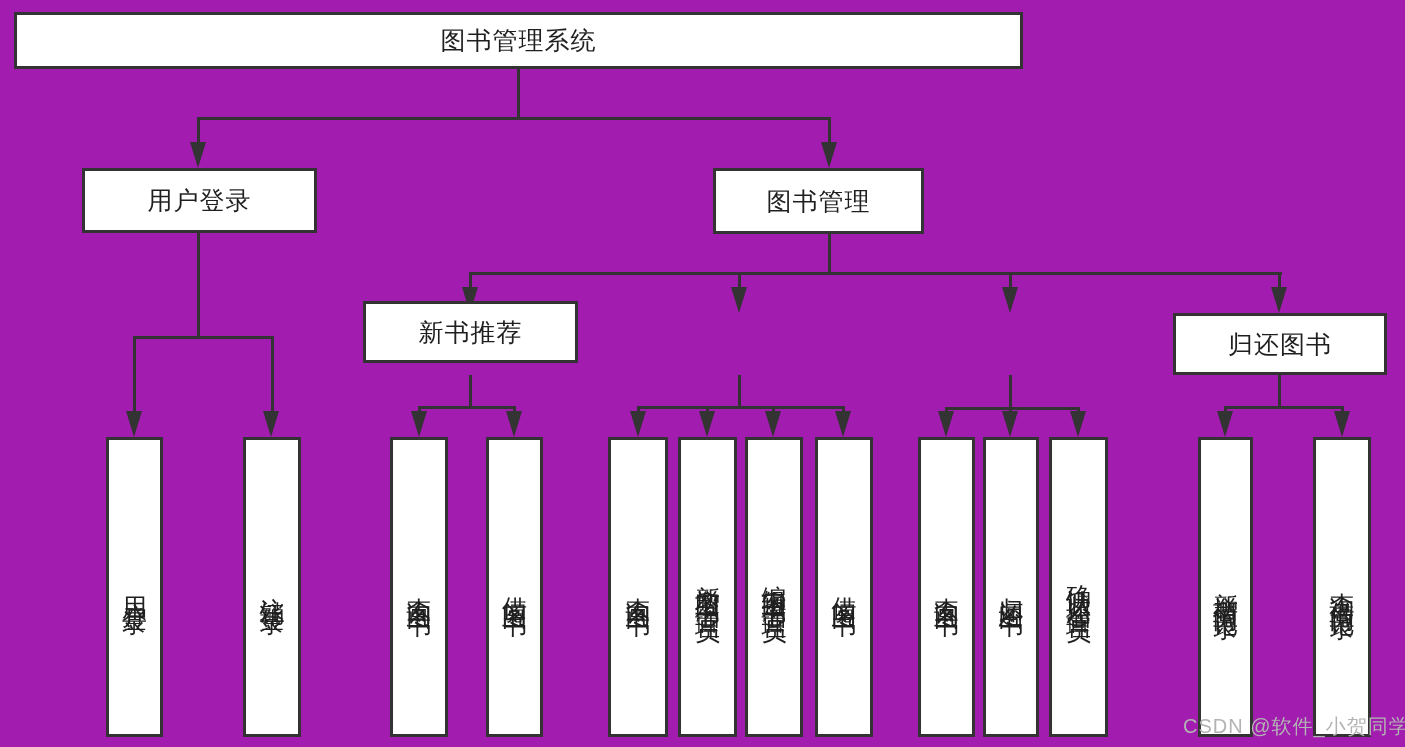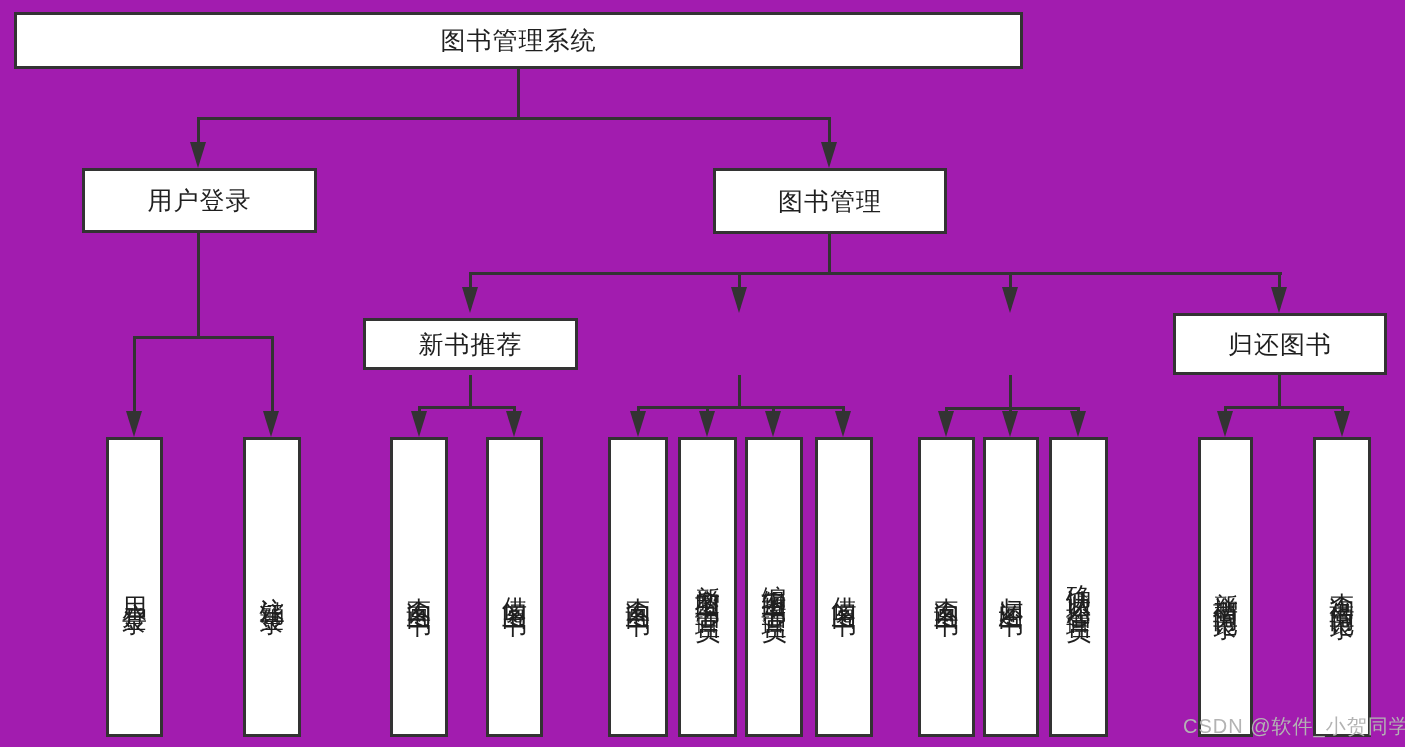--- a/index.html
+++ b/index.html
@@ -40,21 +40,21 @@
   <div class="vl" style="left:517px;top:69px;height:48px;"></div>
   <div class="hl" style="left:197px;top:117px;width:634px;"></div>
   <div class="vl" style="left:197px;top:117px;height:28px;"></div>
   <div class="vl" style="left:828px;top:117px;height:28px;"></div>
   <div class="arw" style="left:190px;top:142px;"></div>
   <div class="arw" style="left:821px;top:142px;"></div>
 
   <div class="box" style="left:82px;top:168px;width:235px;height:65px;">
     <span>用户登录</span>
   </div>
-  <div class="box" style="left:713px;top:168px;width:234px;height:66px;">
+  <div class="box" style="left:713px;top:168px;width:211px;height:66px;">
     <span>图书管理</span>
   </div>
 
   <div class="vl" style="left:197px;top:233px;height:103px;"></div>
   <div class="hl" style="left:133px;top:336px;width:141px;"></div>
   <div class="vl" style="left:133px;top:336px;height:77px;"></div>
   <div class="vl" style="left:271px;top:336px;height:77px;"></div>
   <div class="arw" style="left:126px;top:411px;"></div>
   <div class="arw" style="left:263px;top:411px;"></div>
 
@@ -62,21 +62,21 @@
   <div class="hl" style="left:469px;top:272px;width:813px;"></div>
   <div class="vl" style="left:469px;top:272px;height:17px;"></div>
   <div class="vl" style="left:738px;top:272px;height:17px;"></div>
   <div class="vl" style="left:1009px;top:272px;height:17px;"></div>
   <div class="vl" style="left:1278px;top:272px;height:17px;"></div>
   <div class="arw" style="left:462px;top:287px;"></div>
   <div class="arw" style="left:731px;top:287px;"></div>
   <div class="arw" style="left:1002px;top:287px;"></div>
   <div class="arw" style="left:1271px;top:287px;"></div>
 
-  <div class="box" style="left:363px;top:318px;width:215px;height:52px;">
+  <div class="box" style="left:363px;top:301px;width:215px;height:62px;">
     <span>新书推荐</span>
   </div>
   <div class="box" style="left:1173px;top:313px;width:214px;height:62px;">
     <span>归还图书</span>
   </div>
 
   <div class="vl" style="left:469px;top:375px;height:31px;"></div>
   <div class="hl" style="left:418px;top:406px;width:98px;"></div>
   <div class="vl" style="left:418px;top:406px;height:7px;"></div>
   <div class="vl" style="left:513px;top:406px;height:7px;"></div>

